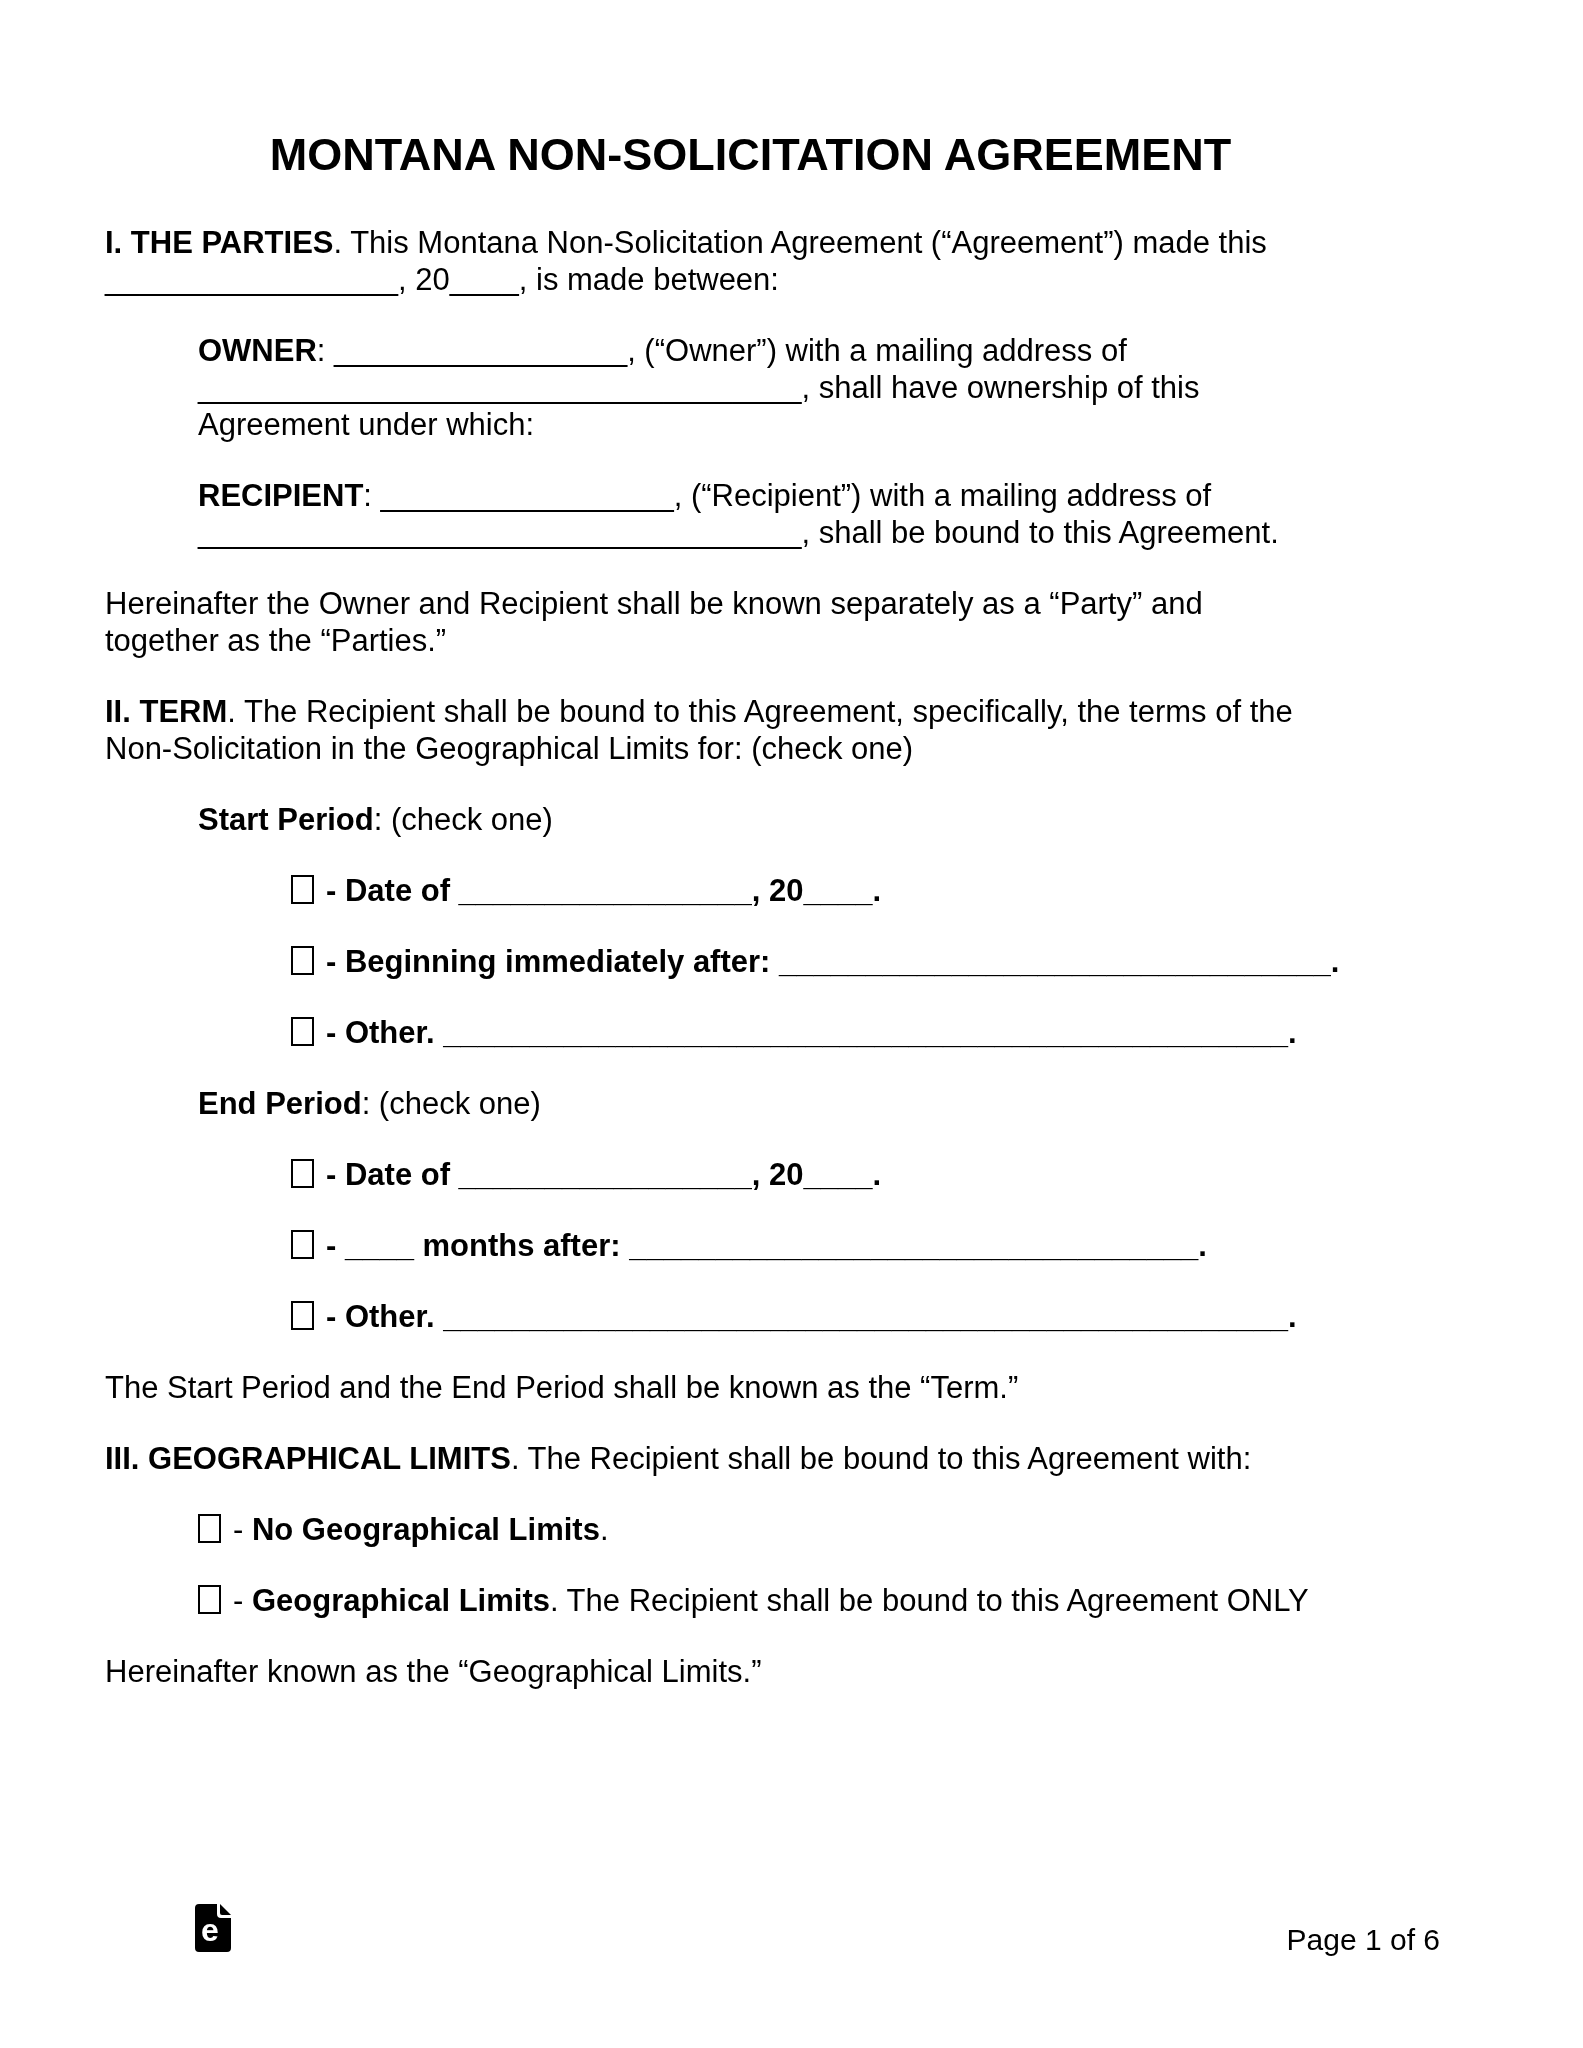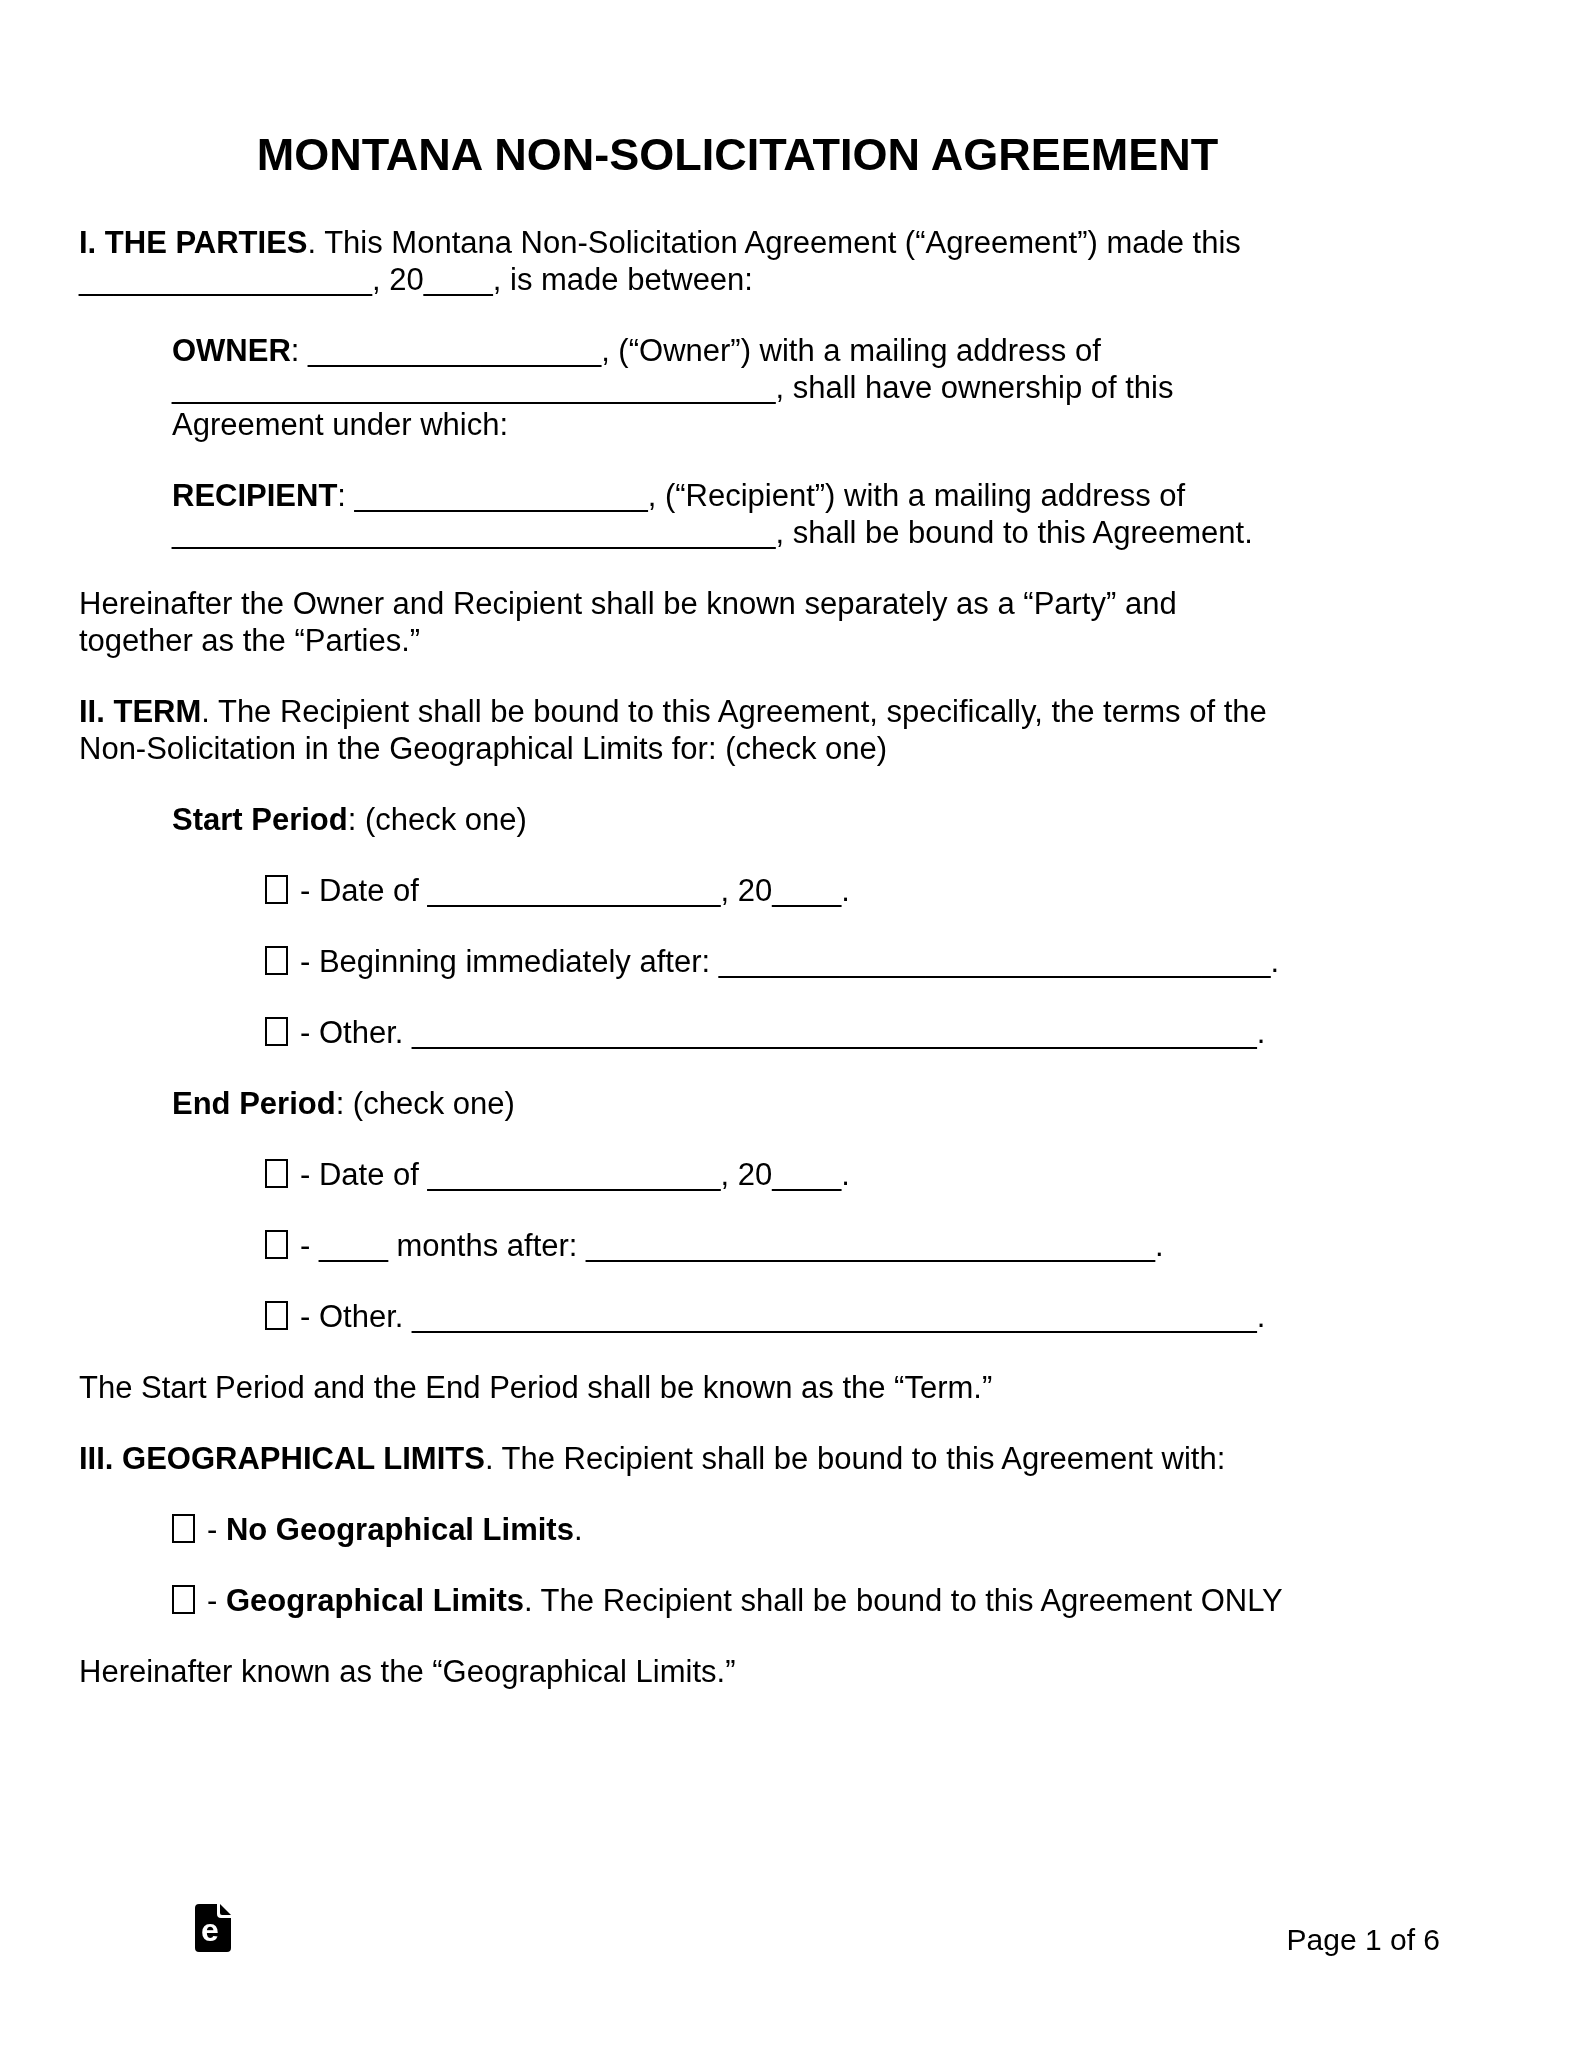--- a/index.html
+++ b/index.html
@@ -7,31 +7,31 @@
     position: relative;
     width: 1583px;
     height: 2048px;
     background: #ffffff;
     color: #000000;
     font-family: "Liberation Sans", sans-serif;
     font-size: 31px;
     line-height: 37px;
     overflow: hidden;
   }
-  .content { padding: 130px 143px 0 79px; }
+  .content { padding: 130px 143px 0 105px; }
   h1 {
     font-size: 45px;
     line-height: 50px;
     font-weight: bold;
     text-align: center;
     margin: 0 -143px 44px -187px; 
   }
   .para { margin: 0 0 34px 0; }
   .indent-1 { margin-left: 93px; }
-  .indent-2 { margin-left: 186px; }
+  .indent-2 { margin-left: 186px; font-weight: bold; }
   .line { display: block; white-space: nowrap; }
   b { font-weight: bold; }
   .cbrow { white-space: nowrap; }
   .cb {
     display: inline-block;
     width: 19px;
     height: 25px;
     border: 2px solid #000;
     margin-right: 12px;
     vertical-align: -3px;

